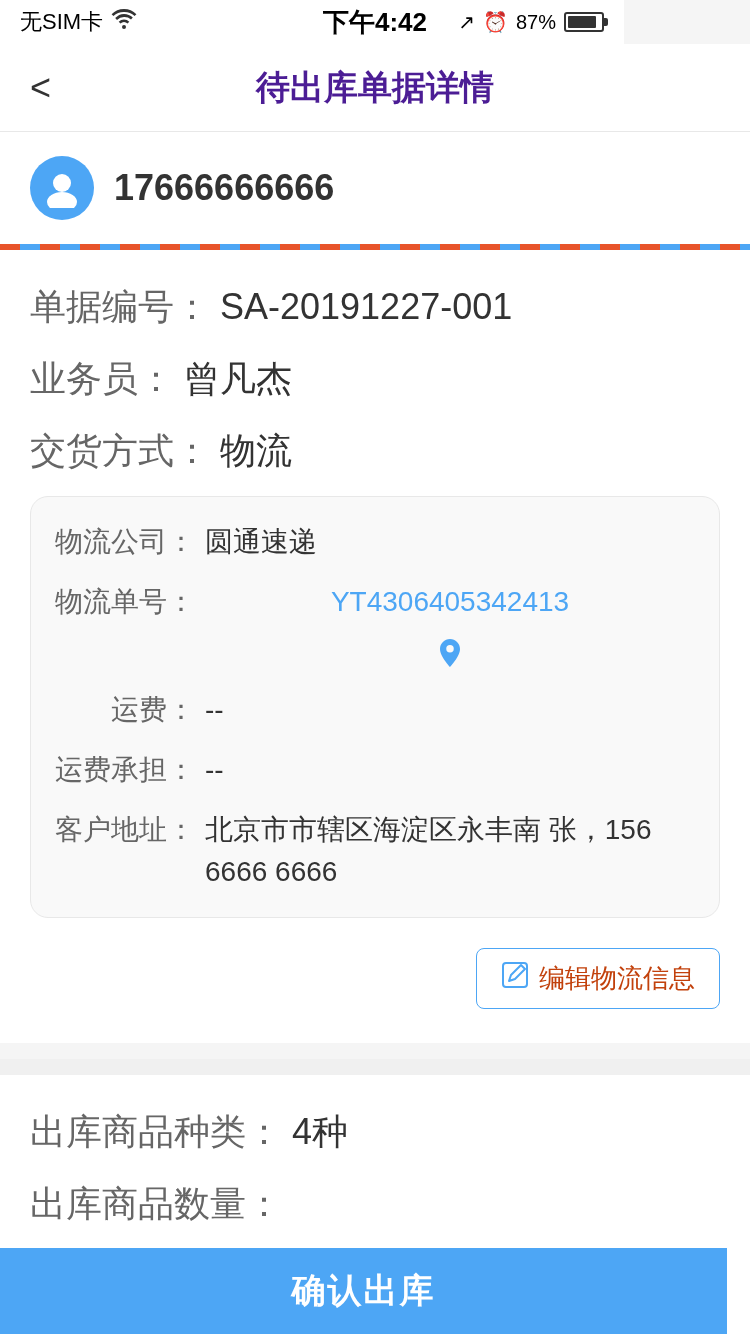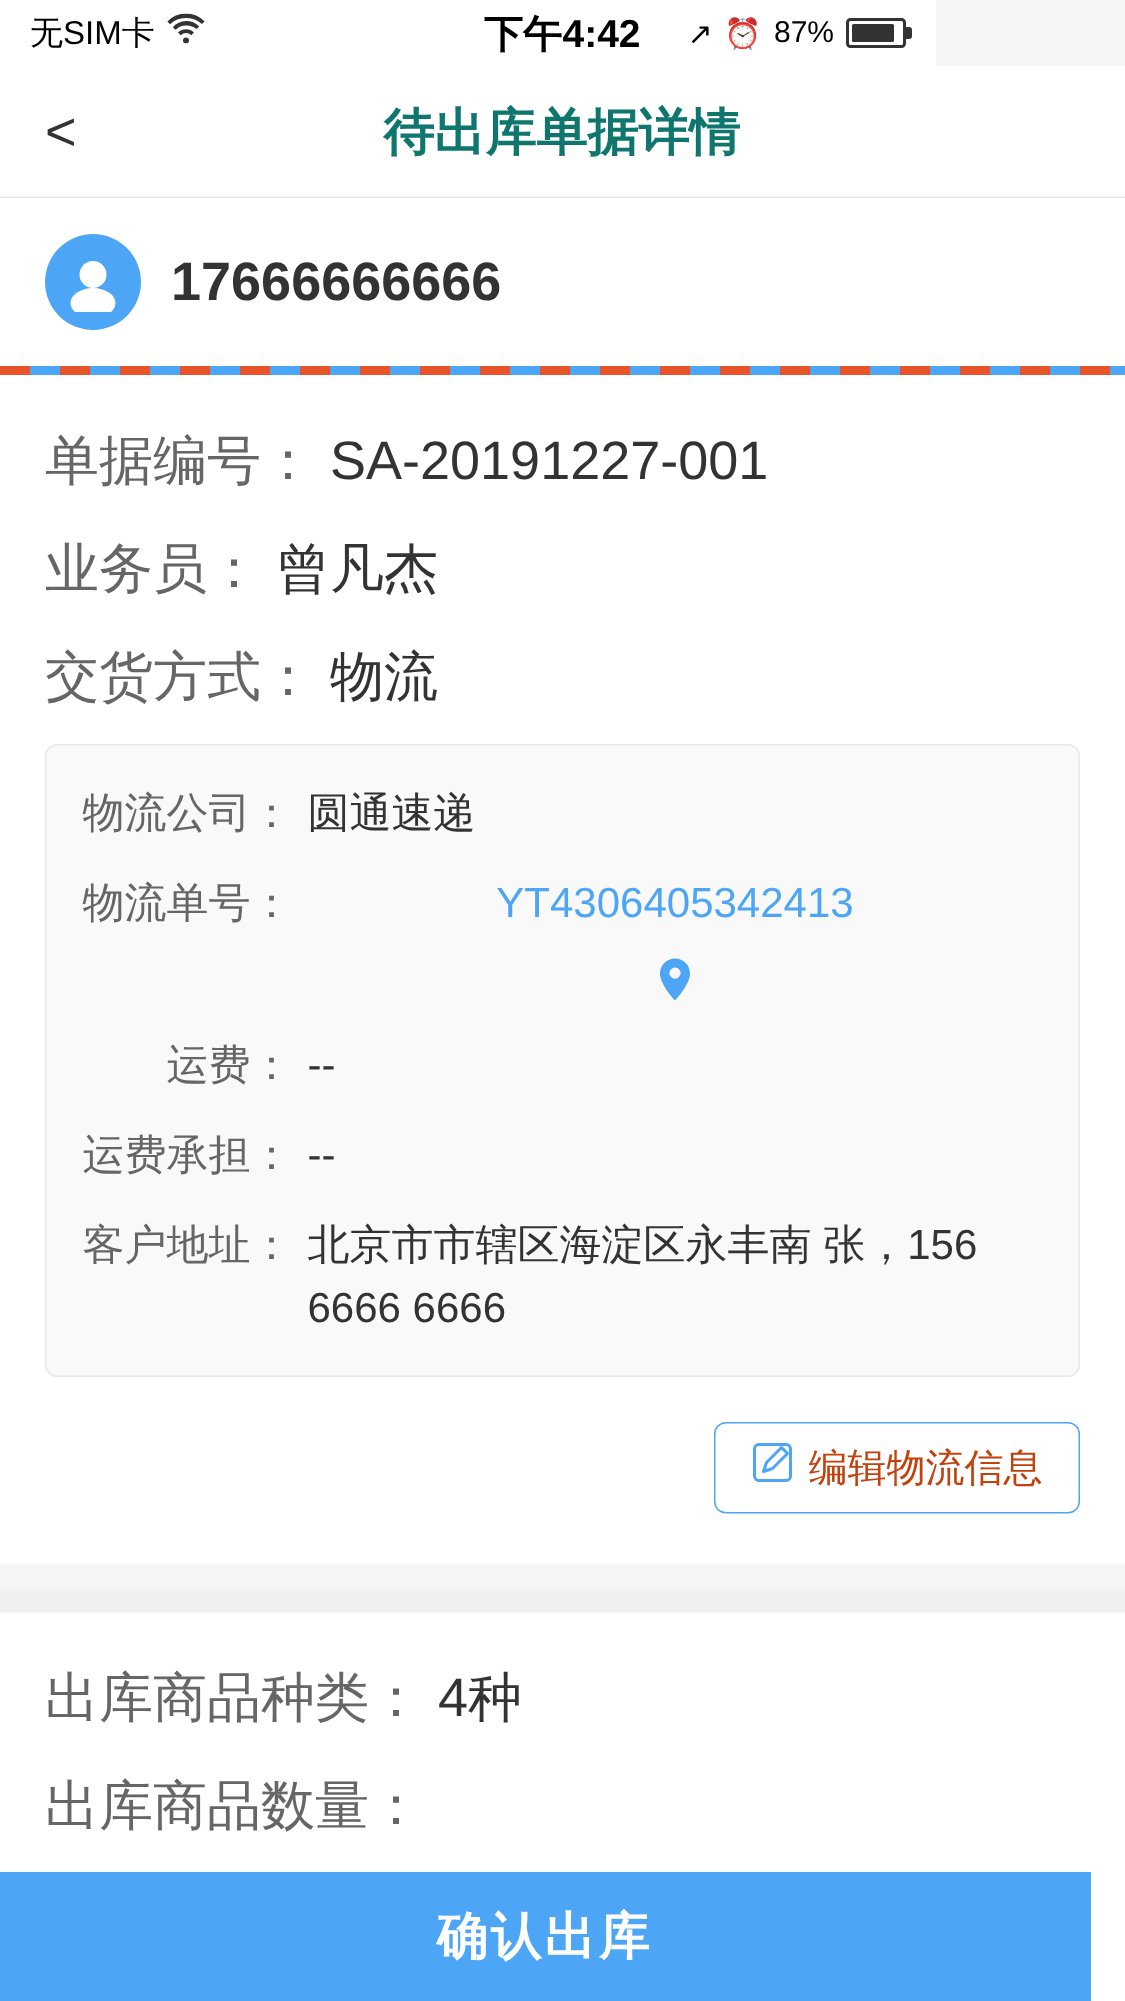--- a/index.html
+++ b/index.html
@@ -87,21 +87,21 @@
       font-size: 36px;
       color: #333;
       cursor: pointer;
       width: 60px;
     }
     .nav-title {
       flex: 1;
       text-align: center;
       font-size: 34px;
       font-weight: 600;
-      color: #0f766e;
+      color: #4c1d95;
       margin-right: 60px;
     }
 
     
     .user-header {
       background: #fff;
       padding: 24px 30px;
       display: flex;
       align-items: center;
       gap: 20px;
@@ -159,21 +159,21 @@
     }
     .info-value {
       color: #333;
       flex: 1;
     }
 
     
     .logistics-card {
       background: #f9f9f9;
       border: 1px solid #e8e8e8;
-      border-radius: 8px;
+      border-radius: 18px;
       margin: 0 0 20px 0;
       padding: 24px 24px;
     }
     .logistics-row {
       display: flex;
       align-items: flex-start;
       margin-bottom: 18px;
       font-size: 28px;
       line-height: 1.5;
     }

